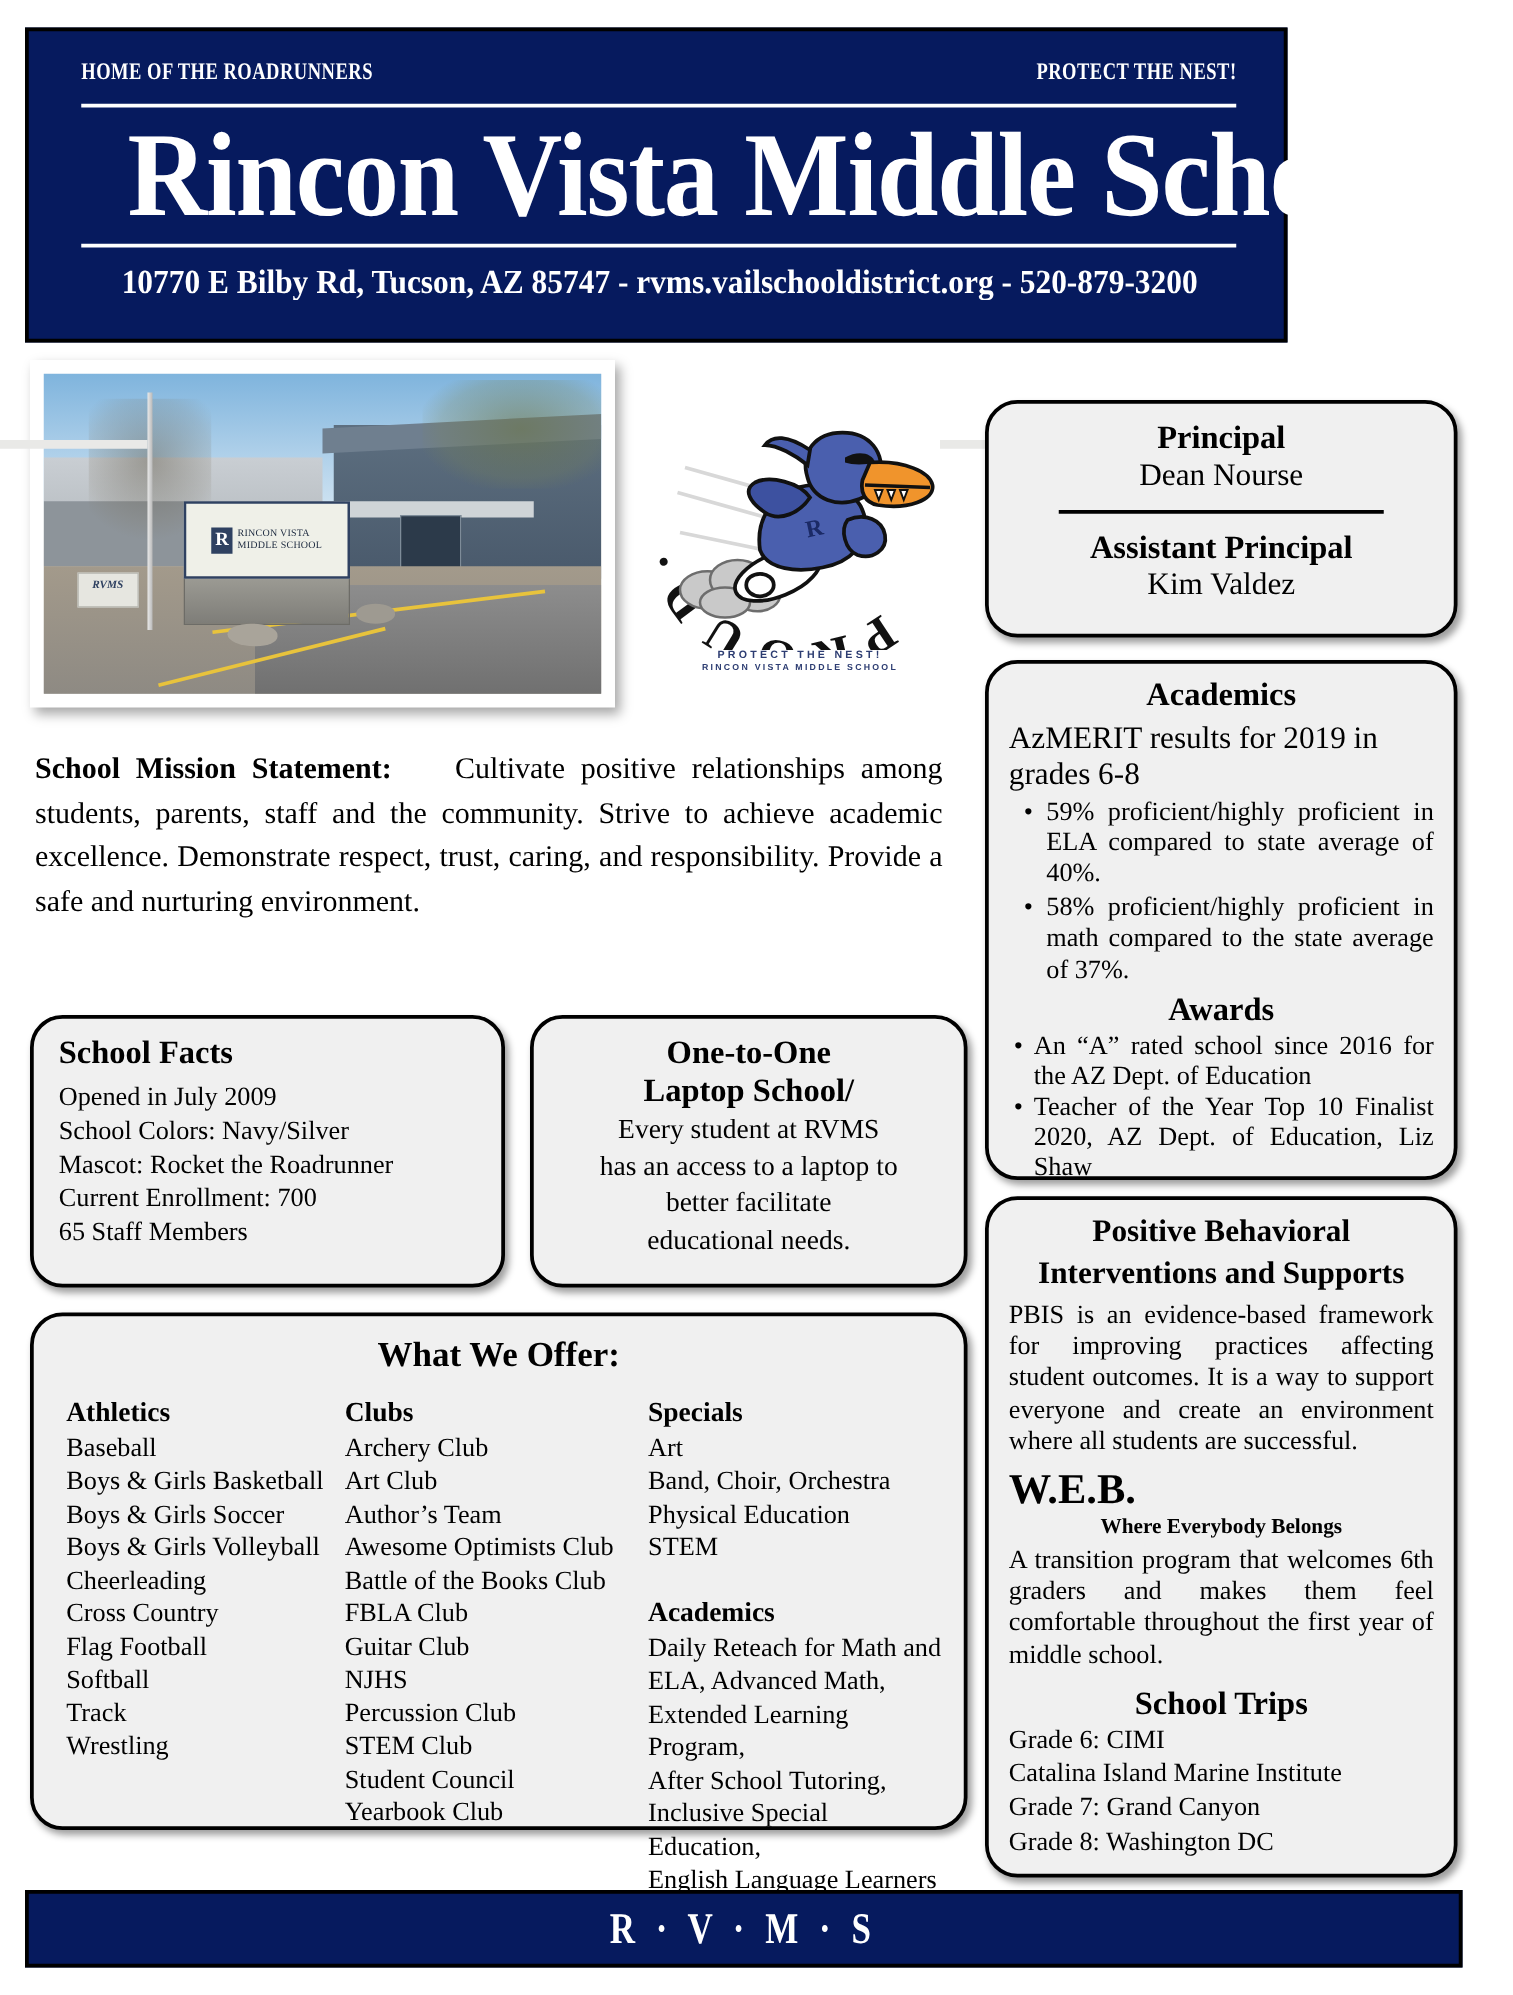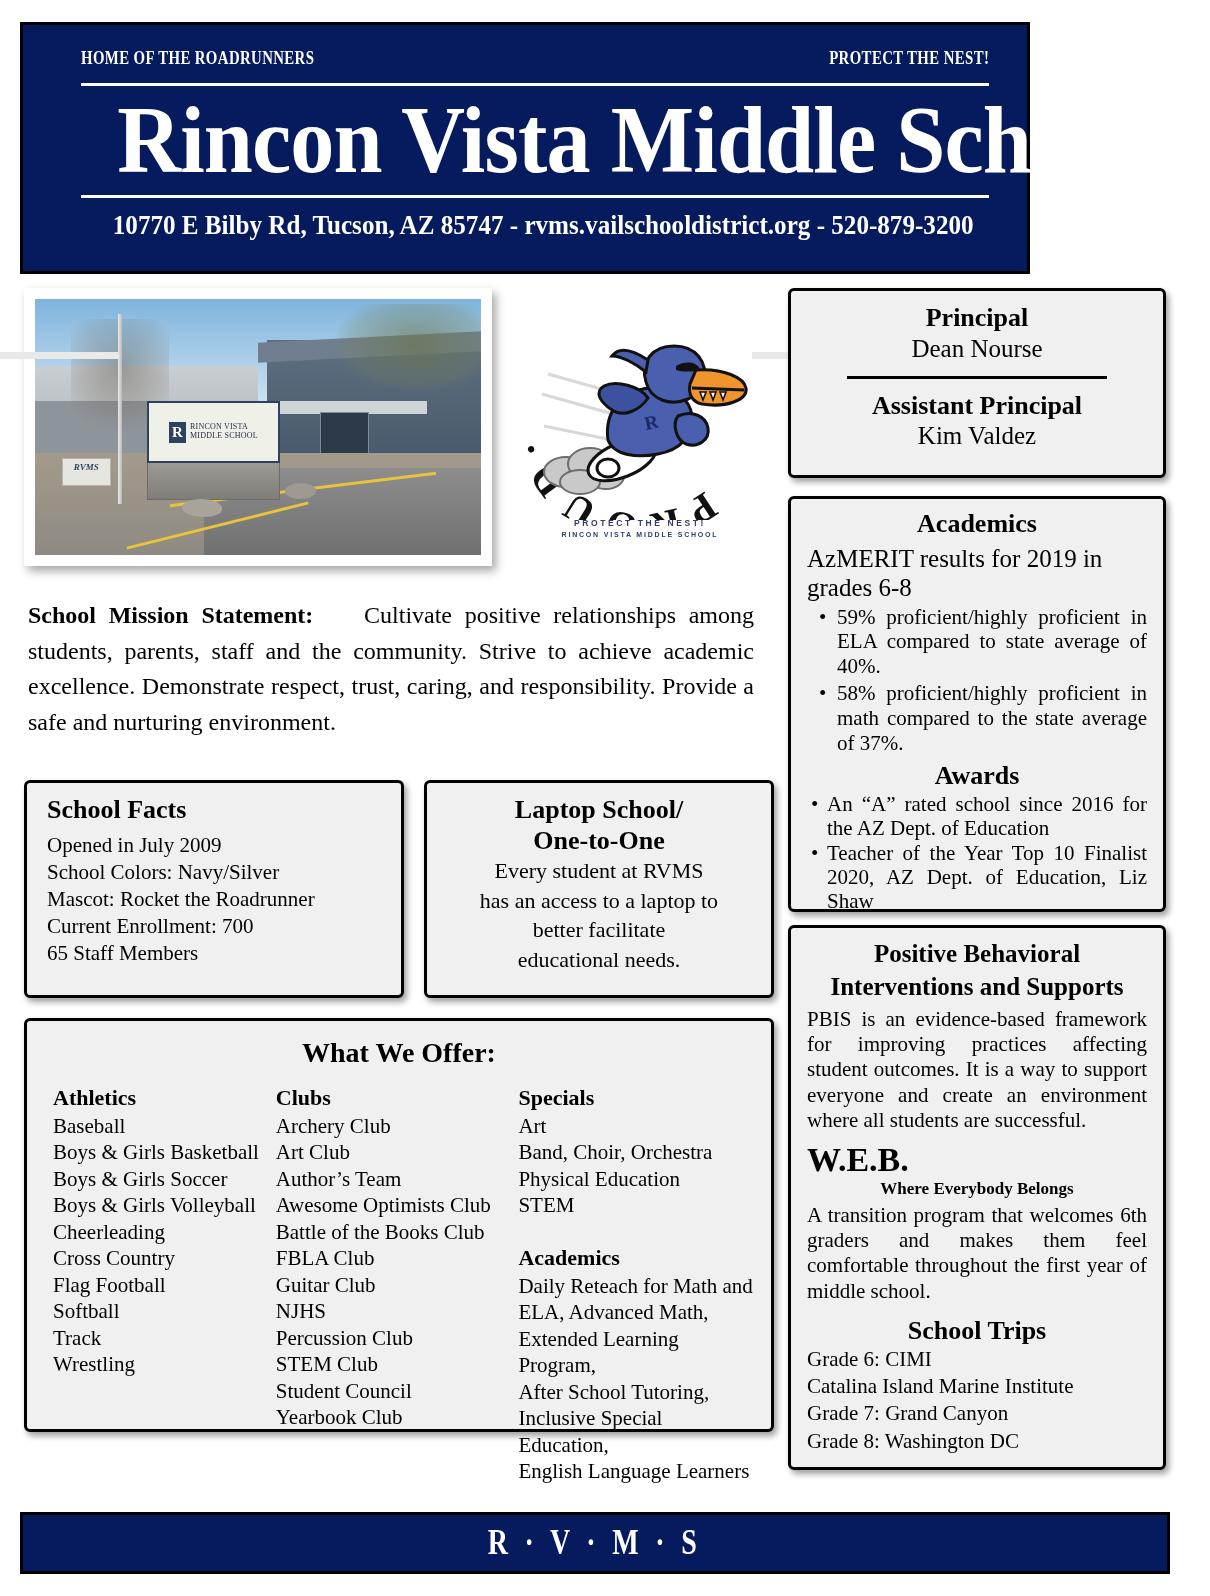--- a/index.html
+++ b/index.html
@@ -15,21 +15,21 @@
 
   
   .header {
     position: absolute;
     left: 20px;
     top: 22px;
     width: 1010px;
     height: 252px;
     background: #061a5e;
     border: 3px solid #000;
-    padding: 22px 38px 14px 58px;
+    padding: 22px 38px 14px 42px;
   }
   .header-top {
     display: flex;
     justify-content: space-between;
     align-items: flex-start;
     height: 30px;
   }
   .header-tag {
     color: #fff;
     font-family: "Liberation Serif", "DejaVu Serif", serif;
@@ -172,22 +172,23 @@
     text-align:center; font-family:"Liberation Sans", sans-serif;
     font-size: 7px; font-weight:700; color:#2d3d72; letter-spacing: 1.8px;
     margin-top: 3px;
   }
 
   
   .panel {
     position: absolute;
     background: #f0f0f0;
     border: 3px solid #000;
-    border-radius: 6px;
+    border-radius: 26px;
     box-shadow: 3px 4px 6px rgba(0,0,0,0.38);
+    margin-top: 32px;
   }
 
   .p-title {
     text-align: center;
     font-weight: 700;
     font-size: 26px;
     line-height: 1.18;
   }
   .p-sub {
     text-align: center;
@@ -429,22 +430,22 @@
 <div class="panel" id="facts-panel">
   <div class="p-title">School Facts</div>
   <div class="fact-line">Opened in July 2009</div>
   <div class="fact-line">School Colors:  Navy/Silver</div>
   <div class="fact-line">Mascot:  Rocket the Roadrunner</div>
   <div class="fact-line">Current Enrollment:  700</div>
   <div class="fact-line">65 Staff Members</div>
 </div>
 
 <div class="panel" id="laptop-panel">
+  <div class="p-title">One-to-One</div>
   <div class="p-title">Laptop School/</div>
-  <div class="p-title">One-to-One</div>
   <div class="lap-line">Every student at RVMS</div>
   <div class="lap-line">has an access to a laptop to</div>
   <div class="lap-line">better facilitate</div>
   <div class="lap-line">educational needs.</div>
 </div>
 
 <div class="panel" id="offer-panel">
   <div class="offer-title">What We Offer:</div>
   <div class="offer-cols">
 

